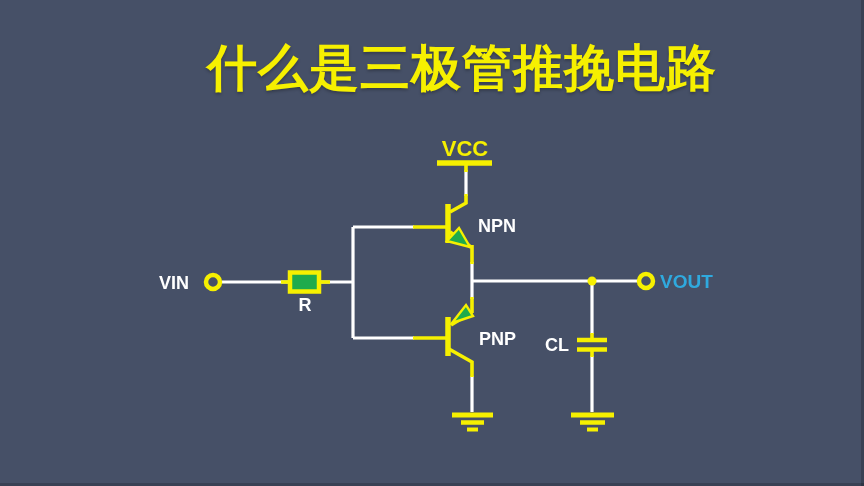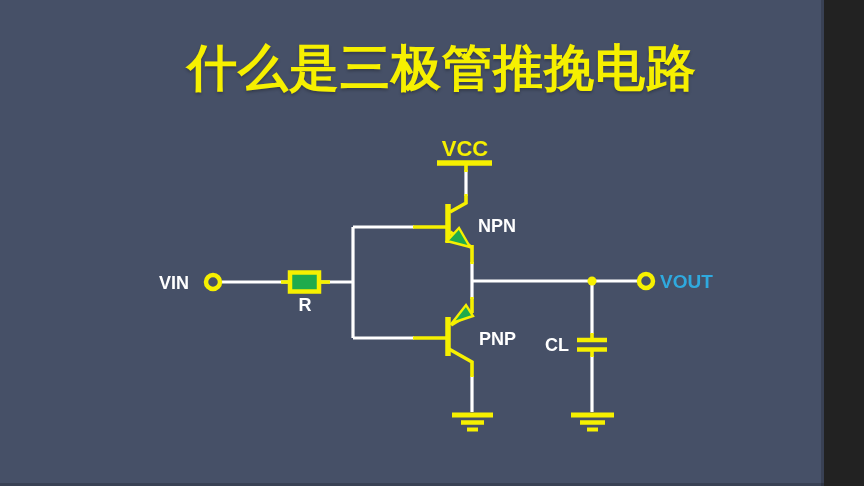--- a/index.html
+++ b/index.html
@@ -6,25 +6,24 @@
     --c-background:#465067;
     --c-yellow:#F6F000;
     --c-white:#FFFFFF;
     --c-green:#1FAB4C;
     --c-cyan:#2FA9DE;
     --c-edge:rgba(0,0,0,0.18);
   }
   html,body{margin:0;padding:0;background:#222;}
   .frame{
     position:relative;
-    width:800px;height:486px;
+    width:864px;height:486px;
     background:var(--c-background);
     overflow:hidden;
     font-family:"Liberation Sans", sans-serif;
-    padding-left:24px;
   }
   .title{
     position:absolute;top:40px;left:0;width:100%;margin:0;
     text-align:center;
     transform:translateX(30px);
     font-size:50px;line-height:56px;font-weight:bold;
     letter-spacing:1px;
     color:var(--c-yellow);
     text-shadow:0 2px 3px rgba(0,0,0,0.25);
     white-space:nowrap;

